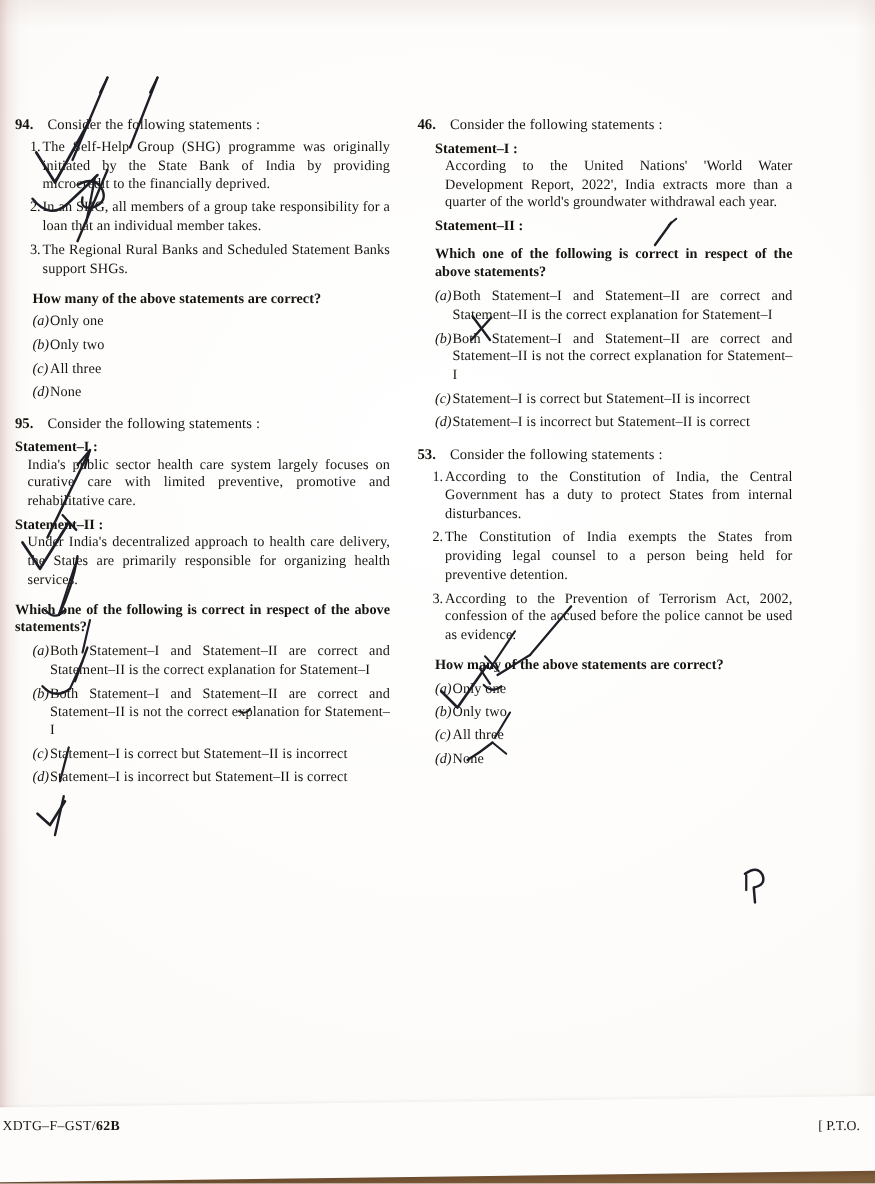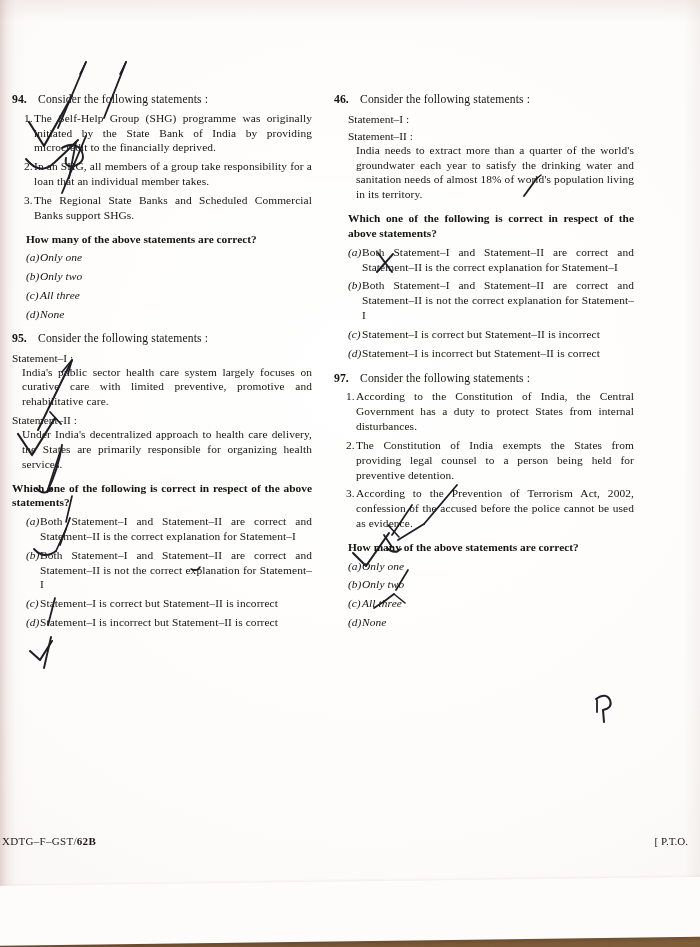--- a/index.html
+++ b/index.html
@@ -127,20 +127,21 @@
     flex: 1 1 auto;
     text-align: justify;
     text-justify: inter-word;
     letter-spacing: 0.1px;
   }
 
   .stmt-label {
     margin: 5px 0 1px 14px;
     font-size: 11.4px;
     color: #16140f;
+    font-weight: bold;
   }
   .stmt-para {
     margin: 0 0 0 22px;
     font-size: 11.4px;
     line-height: 1.30;
     text-align: justify;
     text-justify: inter-word;
     color: #16140f;
     letter-spacing: 0.1px;
   }
@@ -170,27 +171,27 @@
     padding-left: 14px;
     box-sizing: border-box;
     font-style: italic;
   }
   .opt-text {
     flex: 1 1 auto;
     text-align: justify;
     text-justify: inter-word;
     letter-spacing: 0.1px;
   }
-  .opt-text.nojust { text-align: left; font-style: italic; }
+  .opt-text.nojust { text-align: left; }
 
   
   .footer {
     position: absolute;
     left: 0;
-    top: 832px;
+    top: 892px;
     width: 700px;
     height: 30px;
   }
   .footer-code {
     position: absolute;
     left: 2px; top: 3px;
     font-size: 11px;
     letter-spacing: 0.3px;
     color: #1b1814;
   }
@@ -248,21 +249,21 @@
             <div class="stmt">
               <span class="stmt-num">1.</span>
               <span class="stmt-body">The Self-Help Group (SHG) programme was originally initiated by the State Bank of India by providing microcredit to the financially deprived.</span>
             </div>
             <div class="stmt">
               <span class="stmt-num">2.</span>
               <span class="stmt-body">In an SHG, all members of a group take responsibility for a loan that an individual member takes.</span>
             </div>
             <div class="stmt">
               <span class="stmt-num">3.</span>
-              <span class="stmt-body">The Regional State Banks and Scheduled Commercial Banks support SHGs.</span>
+              <span class="stmt-body">The Regional Rural Banks and Scheduled Statement Banks support SHGs.</span>
             </div>
           </div>
           <div class="q-ask">How many of the above statements are correct?</div>
           <div class="opts">
             <div class="opt">
               <span class="opt-key">(a)</span>
               <span class="opt-text nojust">Only one</span>
             </div>
             <div class="opt">
               <span class="opt-key">(b)</span>
@@ -312,22 +313,22 @@
       </div>
 
       <div class="col col-right">
 
         <div class="q">
           <div class="q-head">
             <span class="q-num">46.</span>
             <span class="q-stem">Consider the following statements : </span>
           </div>
           <div class="stmt-label">Statement–I :</div>
+          <div class="stmt-para">According to the United Nations' 'World Water Development Report, 2022', India extracts more than a quarter of the world's groundwater withdrawal each year.</div>
           <div class="stmt-label">Statement–II :</div>
-          <div class="stmt-para">India needs to extract more than a quarter of the world's groundwater each year to satisfy the drinking water and sanitation needs of almost 18% of world's population living in its territory.</div>
           <div class="q-ask">Which one of the following is correct in respect of the above statements?</div>
           <div class="opts">
             <div class="opt">
               <span class="opt-key">(a)</span>
               <span class="opt-text">Both Statement–I and Statement–II are correct and Statement–II is the correct explanation for Statement–I</span>
             </div>
             <div class="opt">
               <span class="opt-key">(b)</span>
               <span class="opt-text">Both Statement–I and Statement–II are correct and Statement–II is not the correct explanation for Statement–I</span>
             </div>
@@ -337,21 +338,21 @@
             </div>
             <div class="opt">
               <span class="opt-key">(d)</span>
               <span class="opt-text">Statement–I is incorrect but Statement–II is correct</span>
             </div>
           </div>
         </div>
 
         <div class="q" style="margin-top:10px;">
           <div class="q-head">
-            <span class="q-num">97.</span>
+            <span class="q-num">53.</span>
             <span class="q-stem">Consider the following statements :</span>
           </div>
           <div class="stmt-list">
             <div class="stmt">
               <span class="stmt-num">1.</span>
               <span class="stmt-body">According to the Constitution of India, the Central Government has a duty to protect States from internal disturbances.</span>
             </div>
             <div class="stmt">
               <span class="stmt-num">2.</span>
               <span class="stmt-body">The Constitution of India exempts the States from providing legal counsel to a person being held for preventive detention.</span>

